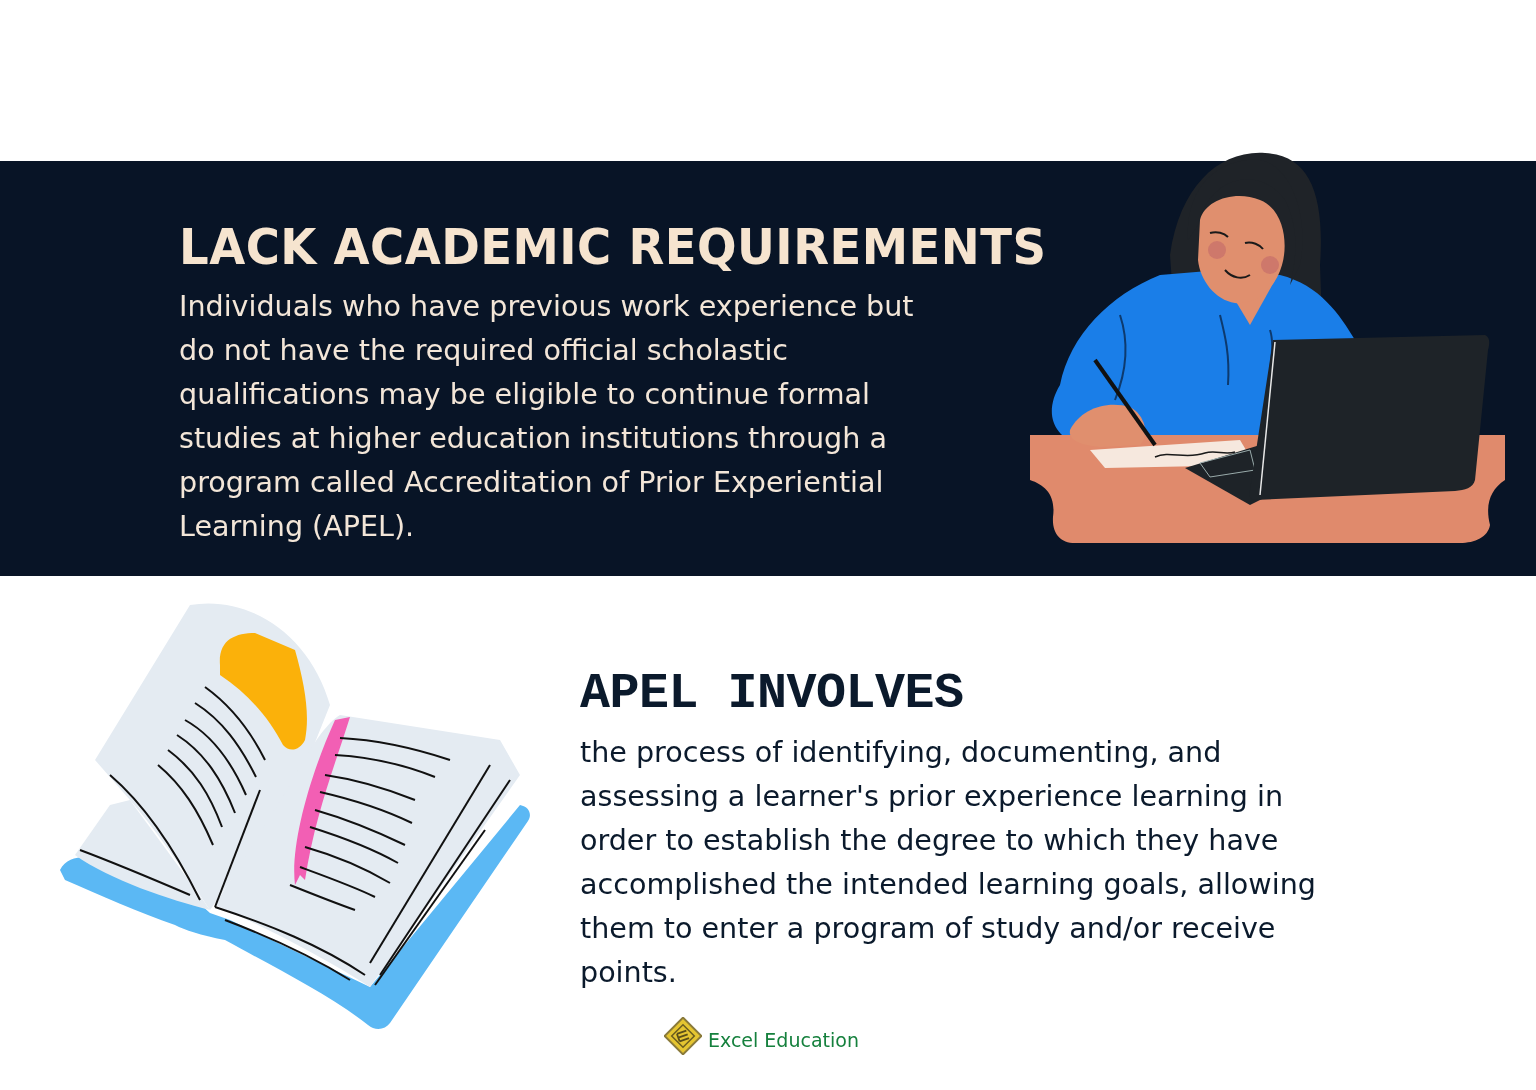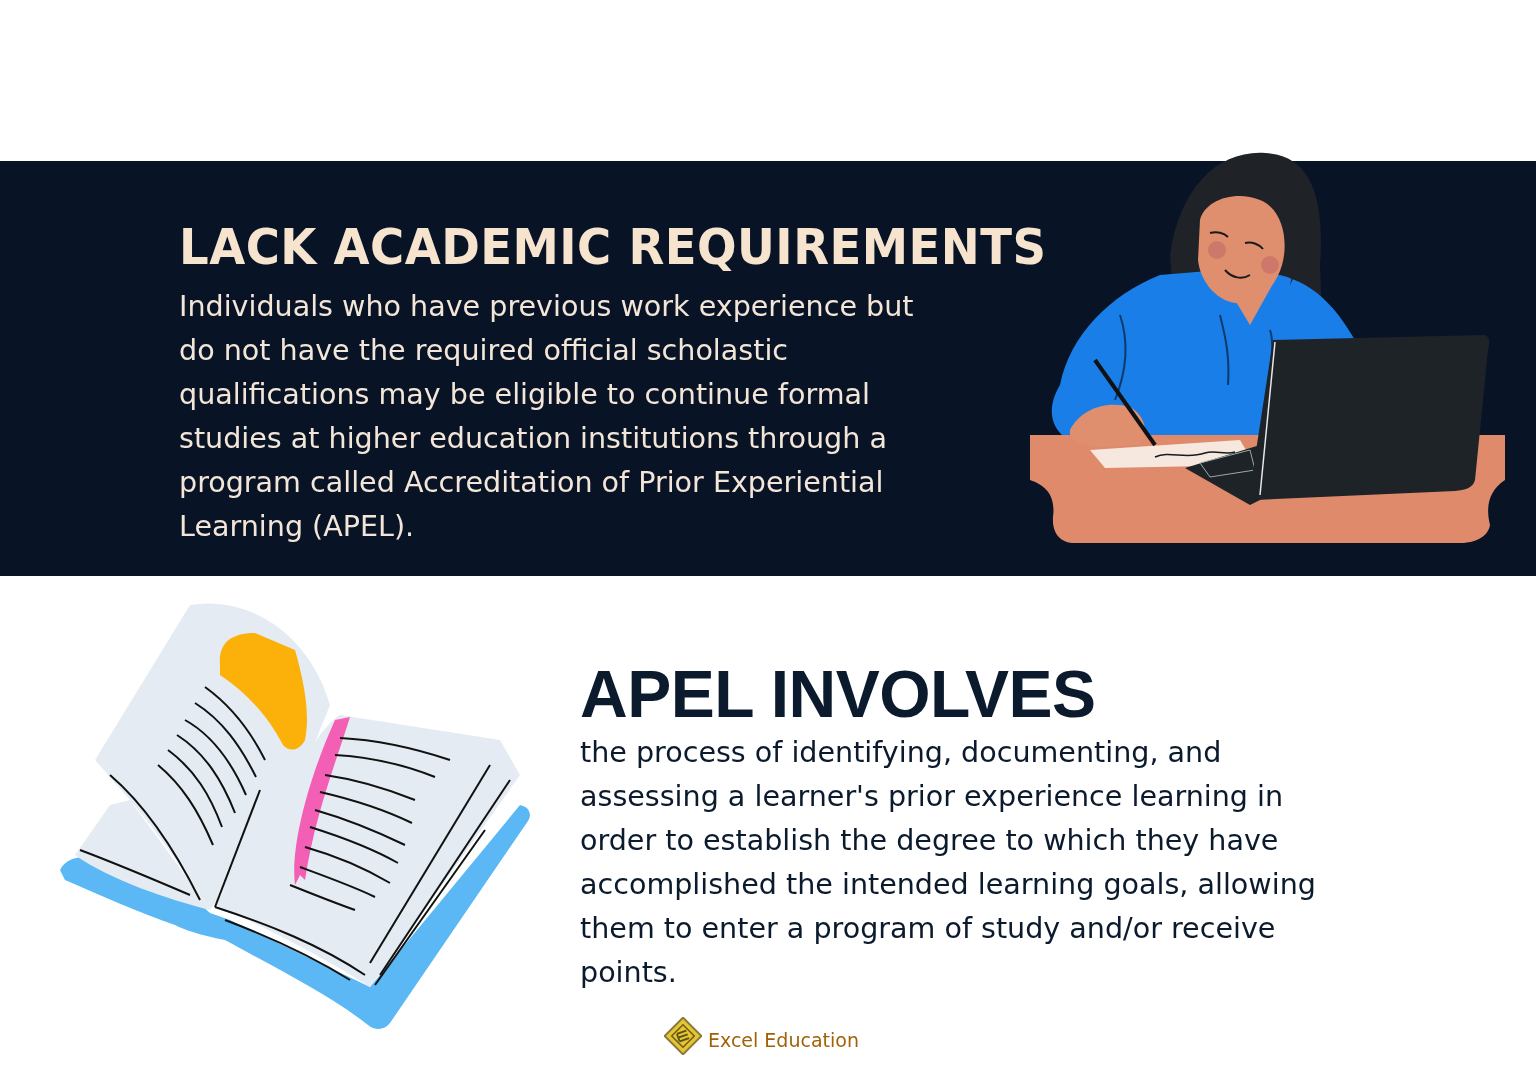--- a/index.html
+++ b/index.html
@@ -21,38 +21,38 @@
     }
     .body1 {
       position:absolute; left:179px; top:284px; width:860px;
       font-family:"DejaVu Sans", sans-serif;
       font-size:29px; line-height:44px; color:#f3e6d8;
       transform:scaleX(0.985); transform-origin:left top;
     }
     .body1 span, .body2 span { display:block; white-space:nowrap; }
     .title2 {
       position:absolute; left:580px; top:664px;
-      font-family:Liberation Sans, sans-serif;
-      font-weight:bold; font-size:66px; color:#0b1a2c;
+      font-family:Liberation Mono, monospace;
+      font-weight:bold; font-size:50px; color:#0b1a2c;
       white-space:nowrap; line-height:60px; letter-spacing:-0.5px;
     }
     .body2 {
       position:absolute; left:580px; top:730px; width:880px;
       font-family:"DejaVu Sans", sans-serif;
       font-size:29px; line-height:44px; color:#0b1a2c;
       transform:scaleX(0.985); transform-origin:left top;
     }
     .illus-woman { position:absolute; left:1020px; top:145px; width:500px; height:405px; }
     .illus-book { position:absolute; left:50px; top:595px; width:490px; height:440px; }
     .logo {
       position:absolute; left:664px; top:1016px; height:40px;
       display:flex; align-items:center; gap:6px;
     }
     .logo-text {
-      font-family:"DejaVu Sans", sans-serif; font-size:19px; color:#a16207;margin-top:8px;
+      font-family:"DejaVu Sans", sans-serif; font-size:19px; color:#15803d;margin-top:8px;
     }
   </style>
 </head>
 <body>
 
 <div class="band"></div>
 
 <div class="title1">LACK ACADEMIC REQUIREMENTS</div>
 
 <div class="body1">

